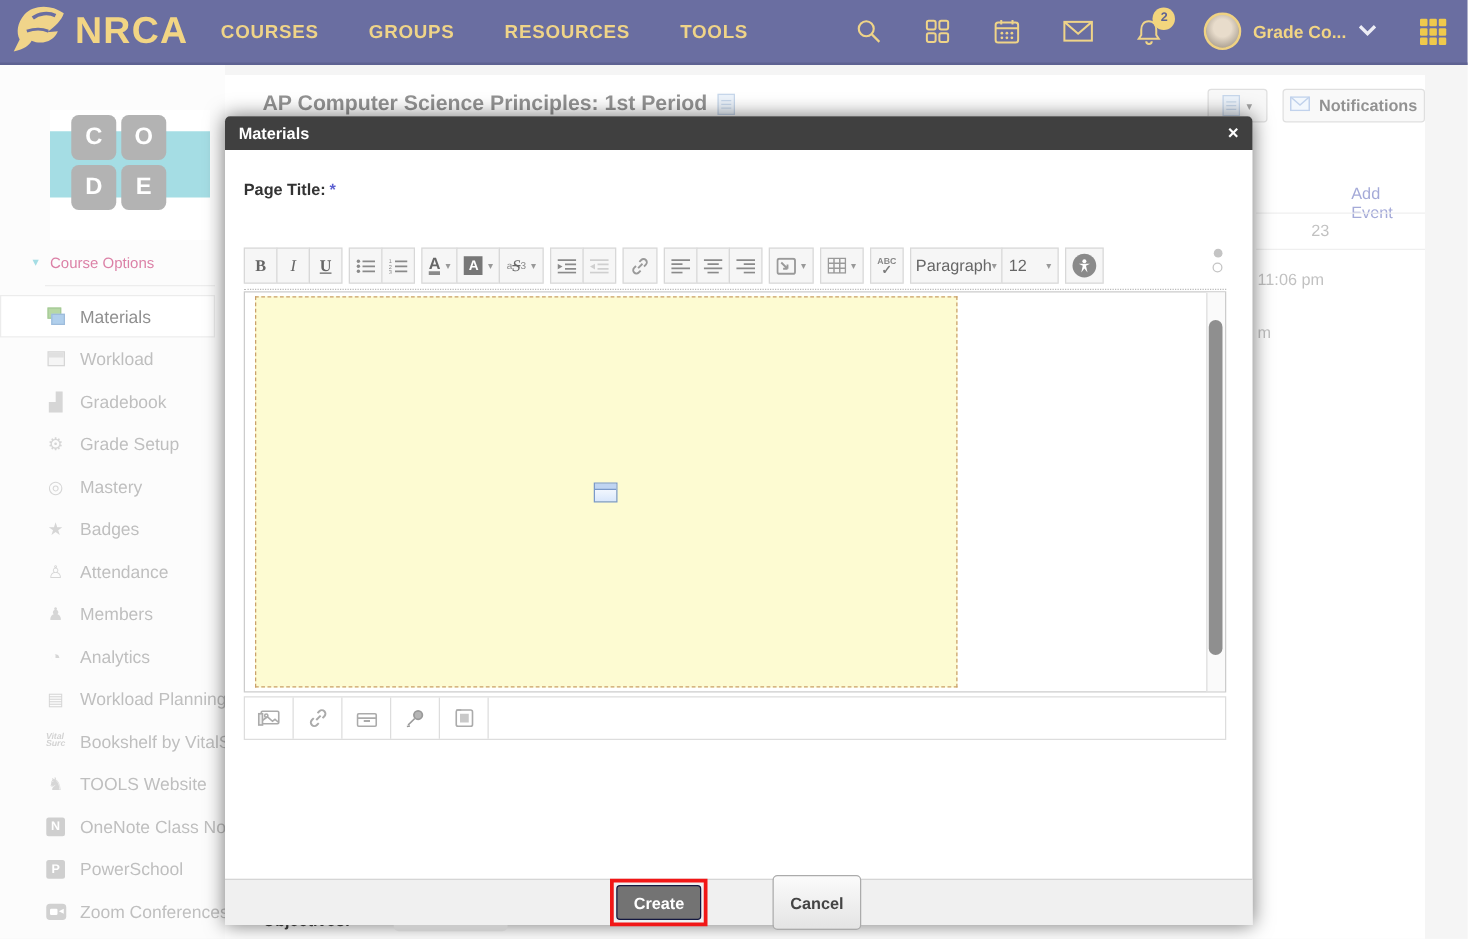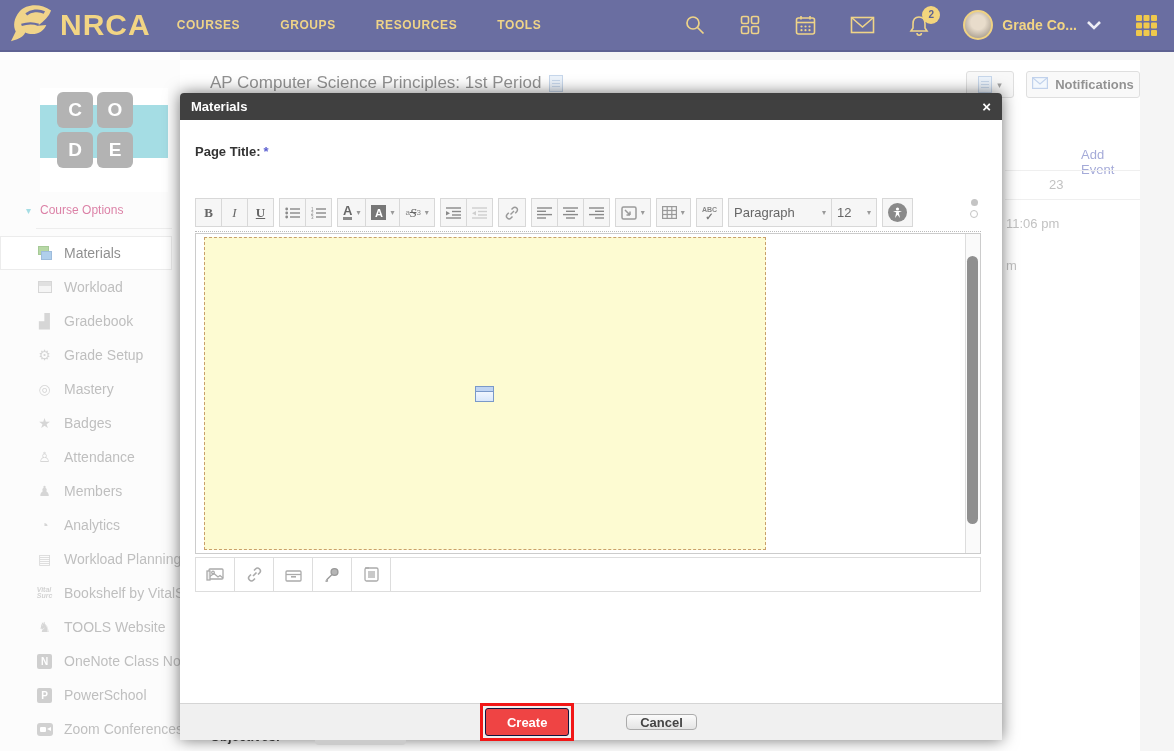--- a/index.html
+++ b/index.html
@@ -13,21 +13,21 @@
 
   
   .navbar {
     position:absolute; top:0; left:0; width:1174px; height:52px;
     background:#6A6EA1; display:flex; align-items:center; z-index:6;
     border-bottom:2px solid #5E6292;
   }
   .brand { display:flex; align-items:center; gap:6px; padding-left:8px; margin-right:26px; }
   .brand-name { color:#F2D584; font-size:30px; font-weight:bold; letter-spacing:1px; }
   .nav-menu { display:flex; gap:40px; }
-  .nav-item { color:#EFD488; font-size:12px; font-weight:bold; letter-spacing:.6px; cursor:pointer;text-align:right; }
+  .nav-item { color:#EFD488; font-size:15px; font-weight:bold; letter-spacing:.6px; cursor:pointer;text-align:right; }
   .nav-right { margin-left:auto; display:flex; align-items:center; gap:33px; padding-right:16px; }
   .nav-icon { display:flex; align-items:center; cursor:pointer; position:relative; }
   .badge {
     position:absolute; top:-8px; right:-10px; width:18px; height:18px; border-radius:50%;
     background:#F3D57D; color:#5E6292; font-size:10px; font-weight:bold;
     display:flex; align-items:center; justify-content:center;
   }
   .user { display:flex; align-items:center; gap:9px; cursor:pointer; }
   .avatar {
     width:30px; height:30px; border-radius:50%; border:2px solid #EFD283;
@@ -70,21 +70,21 @@
   .ic-window:before { content:""; position:absolute; left:0; top:0; width:100%; height:4px; background:#C6C6C6; }
   .ic-box { width:15px; height:15px; border-radius:2px; background:#A8A8A8; color:#FFF; font-size:10px; font-weight:bold;
             display:flex; align-items:center; justify-content:center; }
   .ic-vital { display:flex; flex-direction:column; line-height:6px; font-size:7px; font-weight:bold; color:#ADADAD; font-style:italic; }
   .ic-zoomcam { width:16px; height:13px; background:#ABABAB; border-radius:3px; position:relative; }
   .ic-zoomcam:before { content:""; position:absolute; left:3px; top:4px; width:6px; height:5px; background:#FFF; border-radius:1px; }
   .ic-zoomcam:after { content:""; position:absolute; left:10px; top:4px; width:0; height:0;
       border-top:2.5px solid transparent; border-bottom:2.5px solid transparent; border-right:4px solid #FFF; }
 
   .course-title { position:absolute; left:30px; top:13px; display:flex; align-items:center; gap:8px; }
-  .course-title span { font-size:17px; font-weight:normal; color:#3A3A3A; }
+  .course-title span { font-size:17px; font-weight:bold; color:#3A3A3A; }
   .ic-notebook { width:14px; height:17px; background:#DDE9F7; border:1px solid #9AB6DA; position:relative; display:inline-block; }
   .ic-notebook:before { content:""; position:absolute; left:2px; right:2px; top:4px; height:1px; background:#9AB6DA;
                         box-shadow:0 3px 0 #9AB6DA, 0 6px 0 #9AB6DA; }
 
   .split-btn {
     position:absolute; left:786px; top:11px; width:48px; height:27px; background:#F2F2F2;
     border:1px solid #C5C5C5; border-radius:3px; display:flex; align-items:center; justify-content:center; gap:5px; cursor:pointer;
   }
   .split-btn .caret { color:#555; font-size:9px; }
   .notif-btn {
@@ -165,26 +165,26 @@
   .target { width:16px; height:16px; border-radius:50%; border:3px solid #35AADC; background:#FFF;
             display:flex; align-items:center; justify-content:center; }
   .target i { display:block; width:5px; height:5px; border-radius:50%; background:#2F9FD6; }
 
   .modal-footer {
     position:absolute; left:0; bottom:0; width:100%; height:37px; background:#F0F0F0; border-top:1px solid #D5D5D5;
     display:flex; align-items:center; justify-content:center; gap:9px;
   }
   .create-wrap { position:relative; }
   .create-btn {
-    width:84px; height:28px; background:#ef4444; color:#FFF; font-weight:bold; font-size:13px;
+    width:68px; height:28px; background:#737373; color:#FFF; font-weight:bold; font-size:13px;
     border:1px solid #12163F; border-radius:3px; cursor:pointer; font-family:"Liberation Sans", sans-serif;
   }
   .annotation { position:absolute; left:-5px; top:-5px; right:-5px; bottom:-5px; border:3px solid #F11717; pointer-events:none; }
   .cancel-btn {
-    height:16px; padding:0 13px; background:linear-gradient(#FBFBFB,#E4E4E4); border:1px solid #ABABAB; border-radius:4px;
+    height:44px; padding:0 13px; background:linear-gradient(#FBFBFB,#E4E4E4); border:1px solid #ABABAB; border-radius:4px;
     font-size:13px; font-weight:bold; color:#444; cursor:pointer; font-family:"Liberation Sans", sans-serif;margin-left:48px;
   }
 </style>
 </head>
 <body>
 
 <div class="navbar">
   <div class="brand">
     <span>
       <svg width="46" height="42" viewBox="0 0 48 44">
@@ -539,21 +539,21 @@
       </div>
       <div class="tb-group">
         <span class="tb-btn">
           <span class="spell">
               <span>ABC</span>
               <em>✓</em>
             </span>
         </span>
       </div>
       <div class="tb-group">
-        <span class="tb-btn" style="width:104px">
+        <span class="tb-btn" style="width:74px">
           <span class="tb-text">Paragraph</span>
             <span class="caret" style="margin-left:auto">▾</span>
         </span>
         <span class="tb-btn" style="width:46px">
           <span class="tb-text">12</span>
             <span class="caret" style="margin-left:auto">▾</span>
         </span>
       </div>
       <div class="tb-group">
         <span class="tb-btn">

